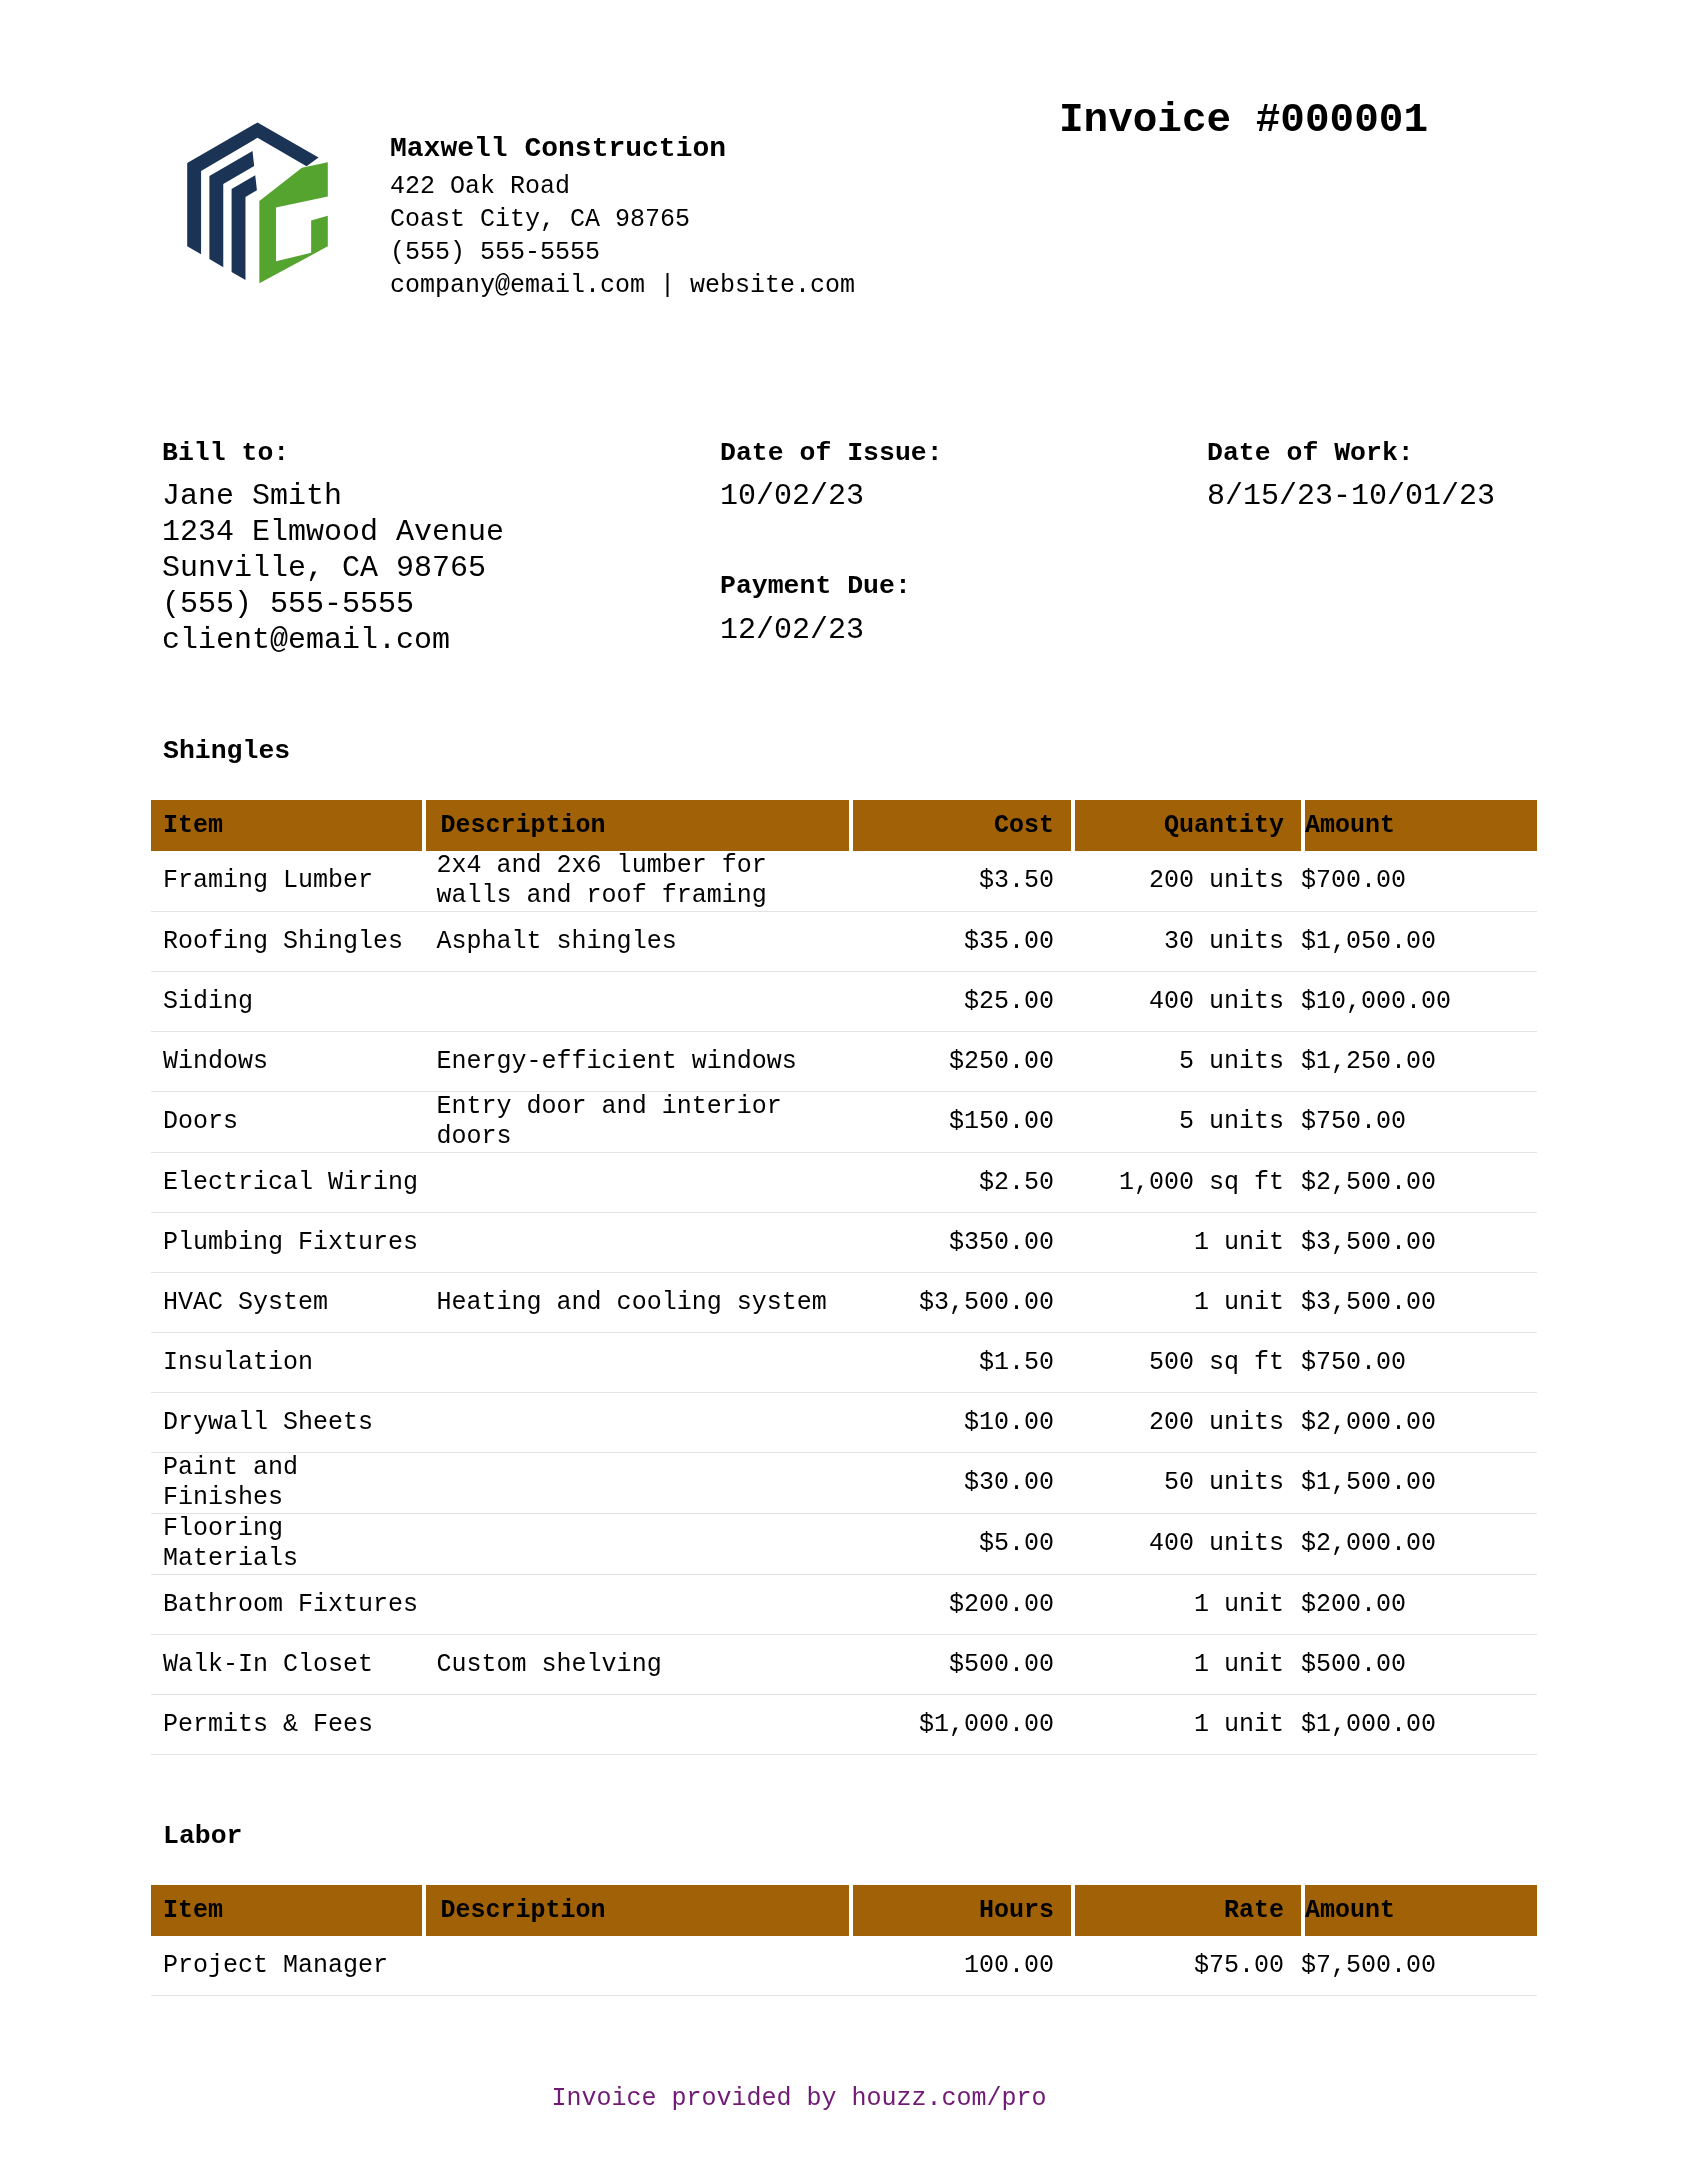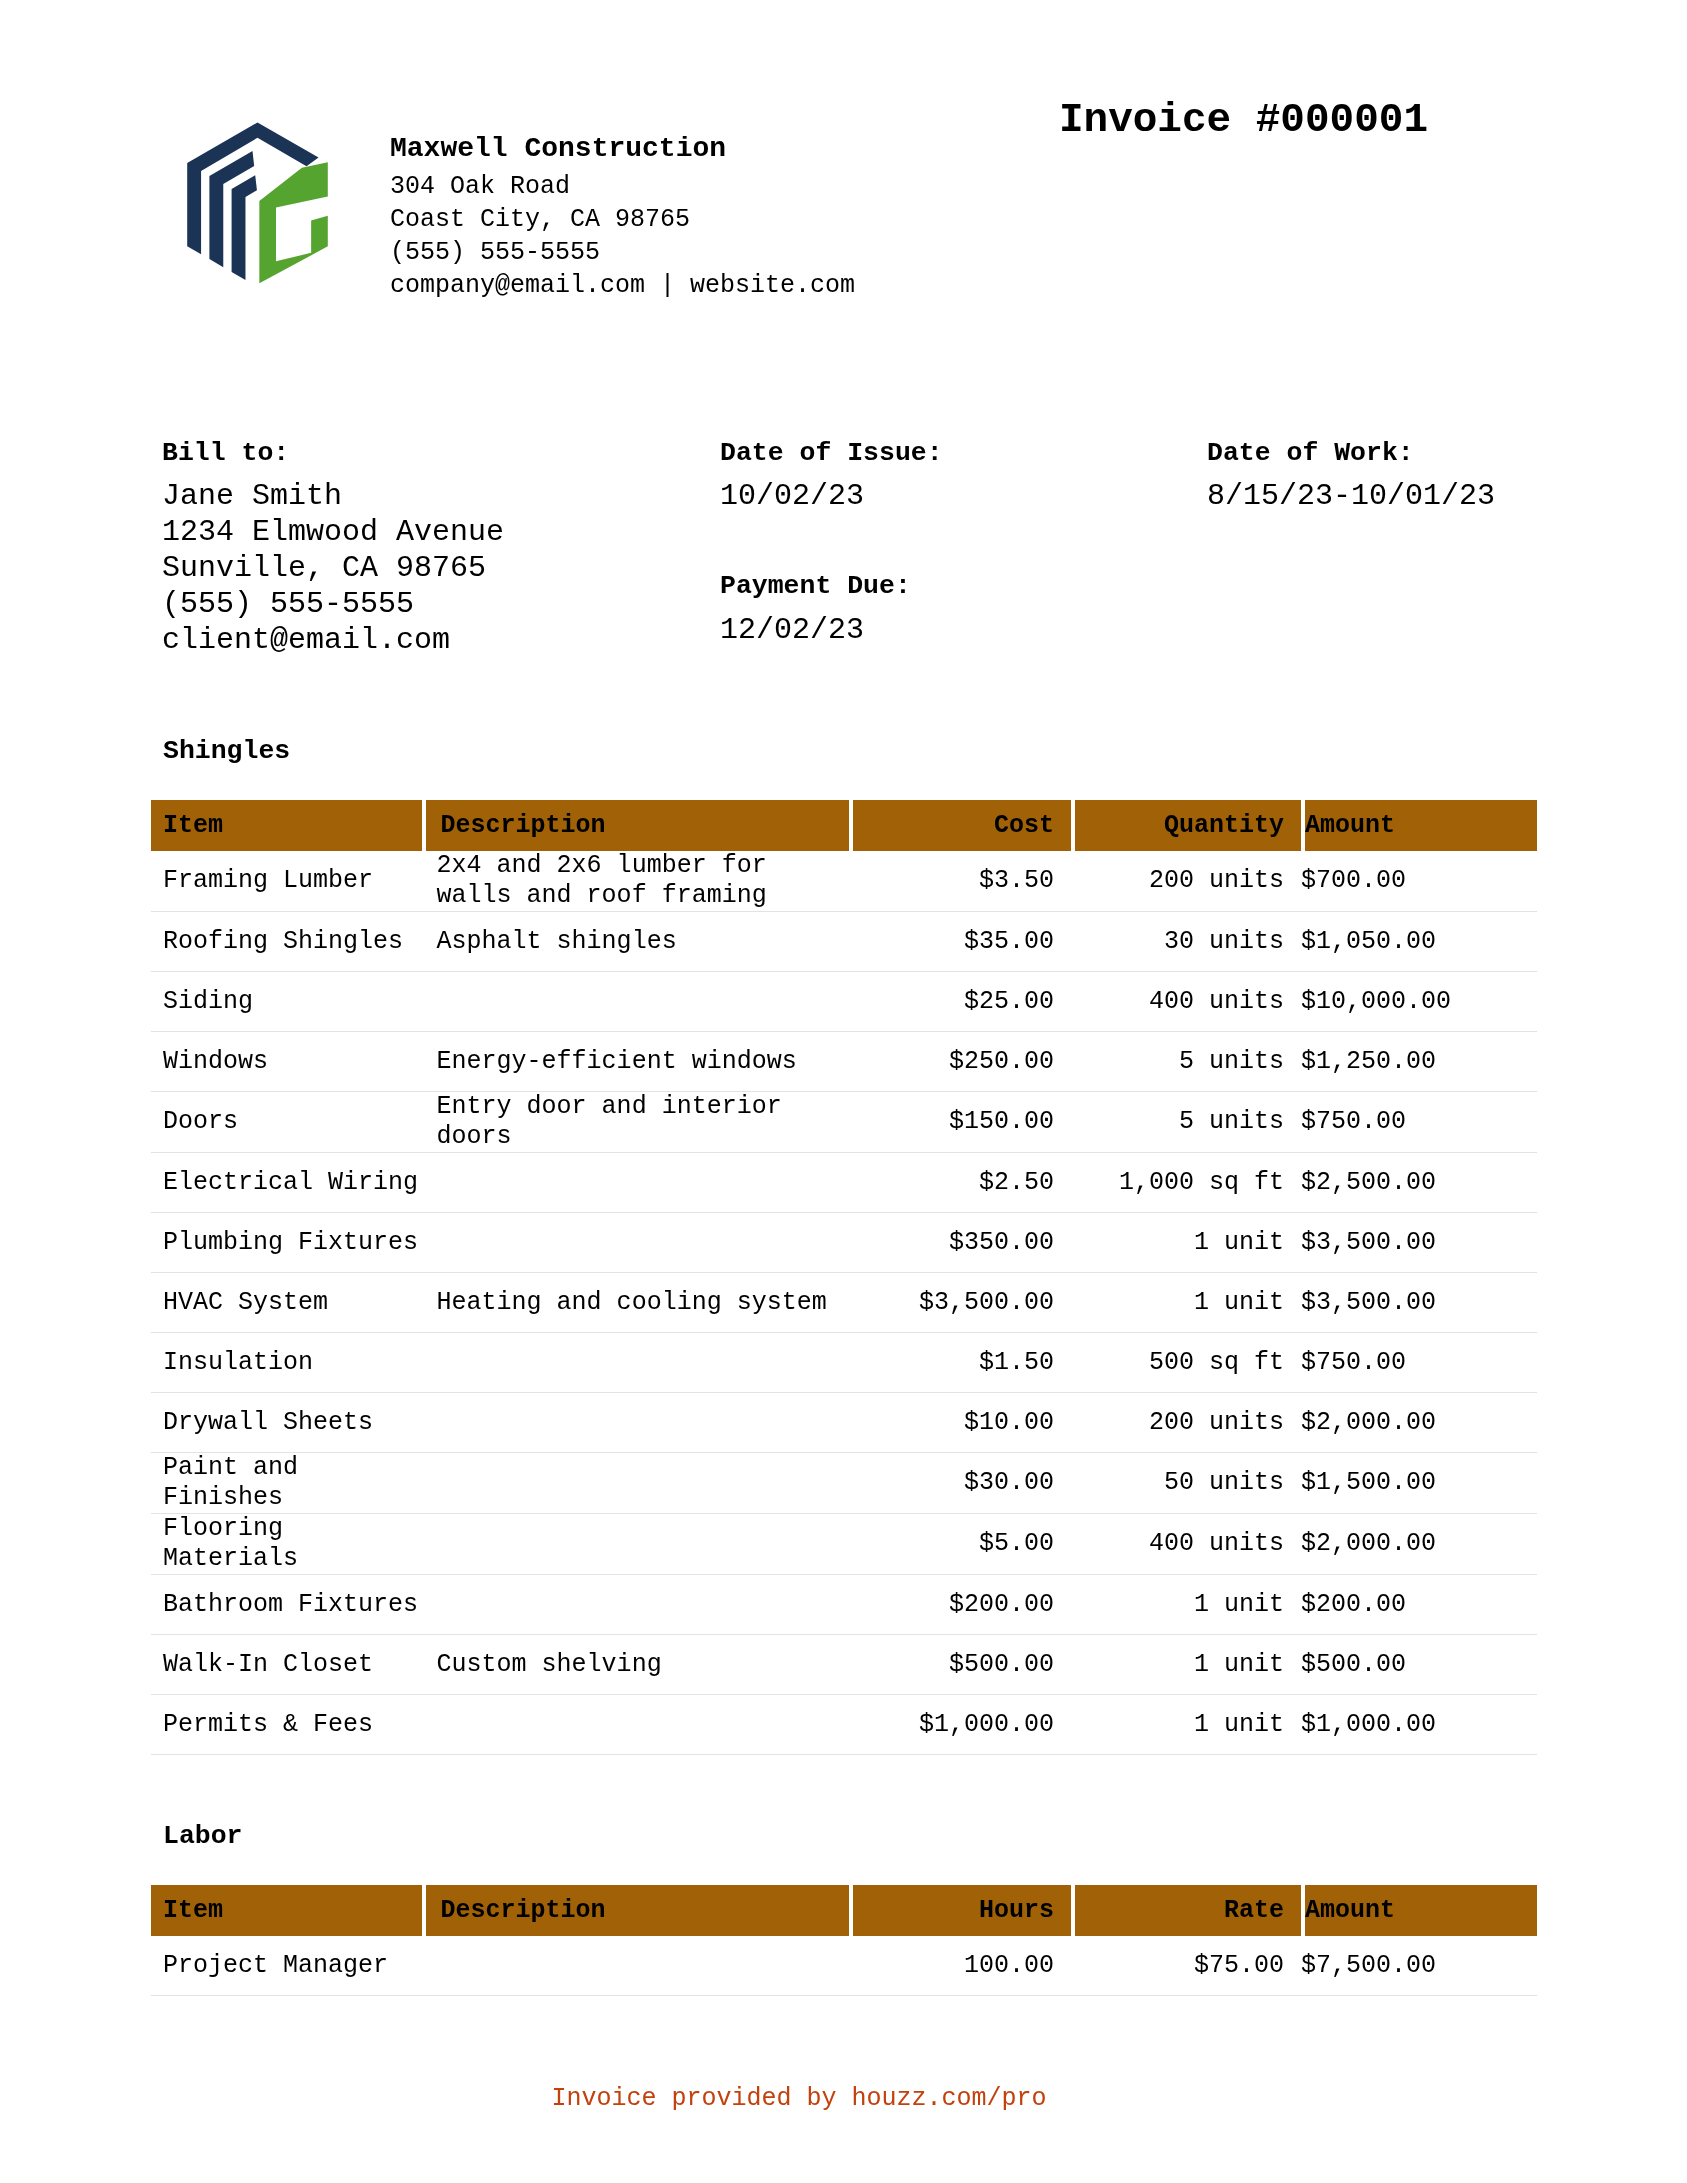--- a/index.html
+++ b/index.html
@@ -52,40 +52,40 @@
   .c0 { width: 271px; padding-left: 12px; }
   .c1 { width: 427px; padding-left: 14.6px; }
   .c2 { width: 222px; text-align: right !important; padding-right: 17px; }
   .c3 { width: 230px; text-align: right !important; padding-right: 17px; }
   .c4 { width: 236px; text-align: left; padding-right: 17px; }
   th.c4 { padding-right: 42px; }
 
   
   .footer {
     position: absolute; top: 2084px; left: 0; width: 100%;
-    text-align: center; font-size: 25px; color: #c2410c;
+    text-align: center; font-size: 25px; color: #701a75;
   }
 </style>
 </head>
 <body>
 
 <div class="page">
 
   <svg class="logo" viewBox="0 0 100 100" aria-hidden="true">
 
     <path id="logo-band1" fill="#1b3355" d="M12,71 L12,26 L50,4 L83,23 L76.5,27.7 L50,12.3 L19.5,30.3 L19.5,75.3 Z"></path>
     <path id="logo-band2" fill="#1b3355" d="M24,77.9 L24,33 L47.3,19.5 L48.2,27.6 L31.5,37.3 L31.5,82.3 Z"></path>
     <path id="logo-band3" fill="#1b3355" d="M36,84.9 L36,40 L48.76,32.6 L49.7,40.7 L43.5,44.3 L43.5,89.2 Z"></path>
 
     <path id="logo-c" fill="#55a42f" d="M51,46.5 L74,28.5 L88,25.5 L88,44 L60,50 L60,79 L79,74.5 L79,57 L88,54.5 L88,71 L51,91 Z"></path>
   </svg>
 
   <div class="company-block">
     <div class="company-name">Maxwell Construction</div>
-    <div class="company-line">304 Oak Road</div>
+    <div class="company-line">422 Oak Road</div>
     <div class="company-line">Coast City, CA 98765</div>
     <div class="company-line">(555) 555-5555</div>
     <div class="company-line">company@email.com | website.com</div>
   </div>
 
   <div class="invoice-title">Invoice #000001</div>
 
   <div class="info-col col-billto">
     <div class="info-label">Bill to:</div>
     <div class="info-line">Jane Smith</div>

